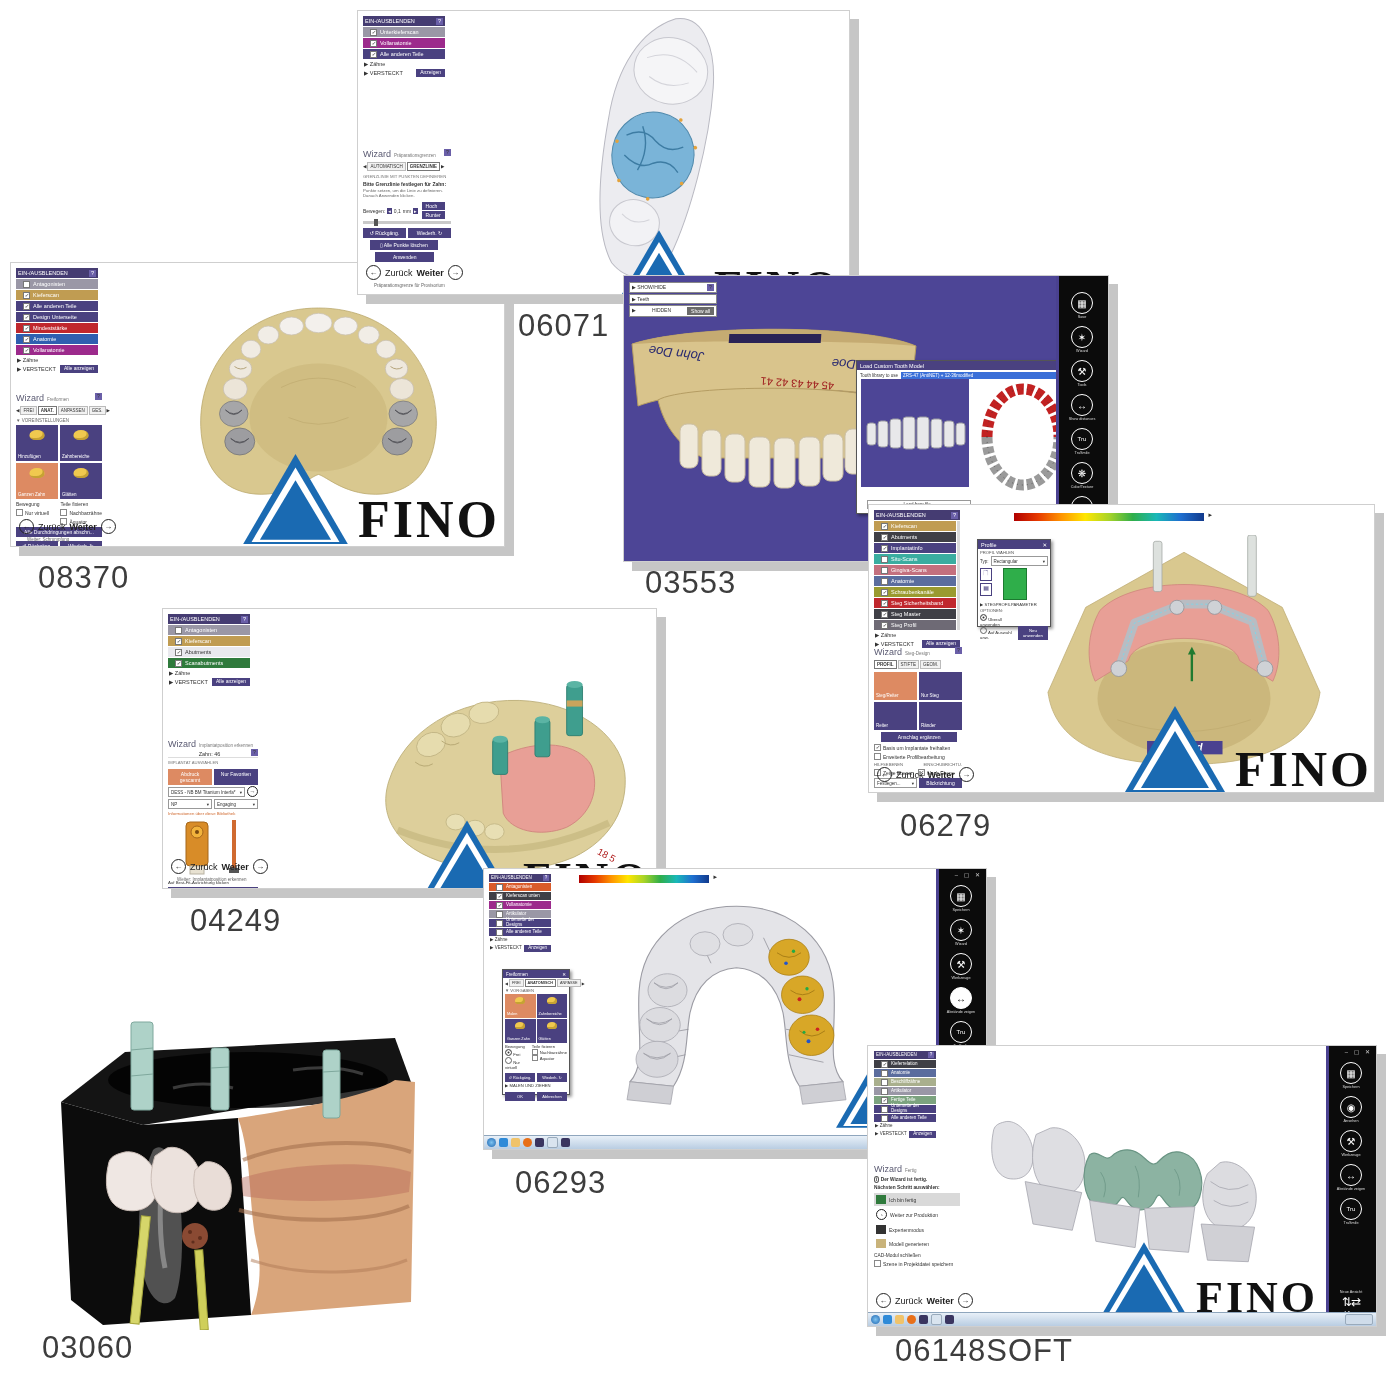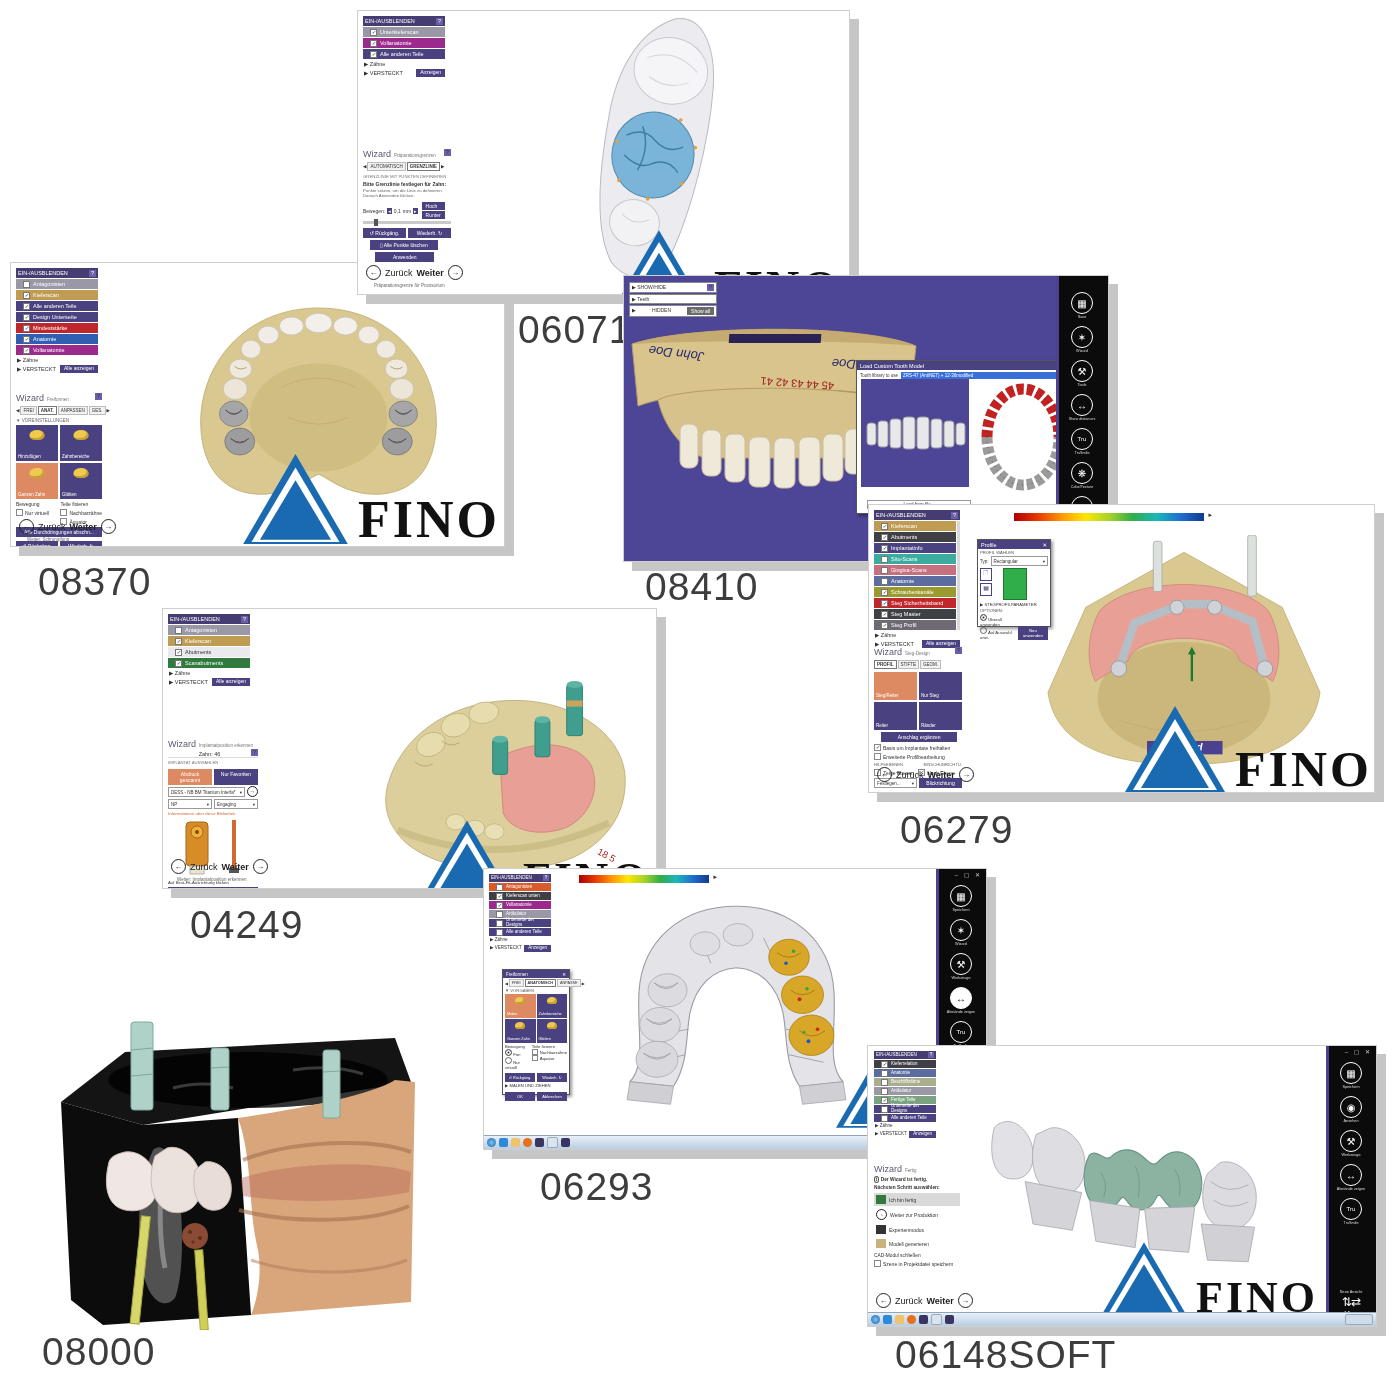--- a/index.html
+++ b/index.html
@@ -2,21 +2,21 @@
 <html><head>
 <meta charset="utf-8">
 <style>
   html,body{margin:0;padding:0;}
   body{width:1400px;height:1400px;position:relative;background:#fff;
        font-family:"Liberation Sans",sans-serif;color:#333;overflow:hidden;}
 
   
   .win{position:absolute;background:#fff;border:1px solid #cfcfcf;
        box-shadow:9px 9px 0 #c6c6c6;overflow:hidden;}
-  .cap{position:absolute;font-size:39px;color:#3d3d3d;letter-spacing:1px;}
+  .cap{position:absolute;font-size:31px;color:#3d3d3d;letter-spacing:1px;}
 
   
   .lp{position:absolute;font-size:5.5px;line-height:1.1;}
   .lph{background:#453c72;color:#fff;height:10px;display:flex;align-items:center;
        justify-content:space-between;padding:0 2px;font-size:5.5px;}
   .qbox{background:#6a5fa8;width:7px;height:7px;text-align:center;line-height:7px;}
   .lr{display:flex;align-items:center;gap:3px;height:10px;padding-left:7px;color:#fff;margin-top:1px;}
   .cb{width:5px;height:5px;background:#fff;border:1px solid #777;font-size:5px;
       line-height:5px;color:#222;text-align:center;flex:0 0 auto;}
   .lpl{color:#333;padding:2px 0 0 1px;display:flex;align-items:center;justify-content:space-between;}
@@ -413,21 +413,21 @@
     <div class="titem">
         <span class="ticon">❋</span>
         <span class="tlab">Color/Texture</span>
       </div>
     <div class="titem">
         <span class="ticon">◪</span>
         <span class="tlab">Cut view</span>
       </div>
   </div>
 </div>
-<div class="cap" style="left:645px;top:565px">08410</div>
+<div class="cap" style="left:645px;top:565px">03553</div>
 
 <div class="win" id="win79" style="left:868px;top:504px;width:505px;height:287px;z-index:4">
   <div class="rainbow" style="left:145px;top:8px;width:190px"></div>
   <div class="lp" style="left:5px;top:5px;width:86px">
     <div class="lph">
         <span>EIN-/AUSBLENDEN</span>
         <span class="qbox">?</span>
       </div>
     <div style="position:relative;padding-right:4px">
       <div style="position:absolute;right:0;top:0;bottom:0;width:3px;background:#d9d9d9"></div>
@@ -865,21 +865,21 @@
   <div class="taskbar">
     <span class="tbi" style="background:radial-gradient(circle,#7ec3f0,#1b63b0);border-radius:50%"></span>
     <span class="tbi" style="background:#2e8ad8"></span>
     <span class="tbi" style="background:#f0c36a"></span>
     <span class="tbi" style="background:#e8701a;border-radius:50%"></span>
     <span class="tbi" style="background:#3a3560"></span>
     <span class="tbi" style="background:#d9e4ef;border:1px solid #9ab"></span>
     <span class="tbi" style="background:#3a3560"></span>
   </div>
 </div>
-<div class="cap" style="left:540px;top:1165px">06293</div>
+<div class="cap" style="left:515px;top:1165px">06293</div>
 
 <svg style="position:absolute;left:43px;top:1010px;z-index:1" width="384" height="320" viewBox="0 0 384 320">
   <polygon points="18,92 82,42 352,28 368,72 100,115" fill="#141414"></polygon>
   <ellipse cx="205" cy="70" rx="140" ry="28" fill="#000" opacity="0.8"></ellipse>
   <path d="M250 60 q40 -6 70 4 M130 78 q30 -8 60 0" stroke="#3a3a3a" fill="none" stroke-width="3"></path>
   <polygon points="18,92 100,115 195,108 208,305 60,315 28,290" fill="#0c0c0c"></polygon>
   <path d="M110 140 C96 170 92 220 100 262 C106 292 122 300 132 288 C142 262 140 200 134 168 C130 148 120 130 110 140 Z" fill="#8a8a8a" opacity="0.55"></path>
   <path d="M120 160 C116 190 116 230 122 258" stroke="#bdbdbd" stroke-width="5" fill="none" opacity="0.5"></path>
   <path d="M195 108 C210 150 205 200 215 240 C220 270 212 295 208 305 L368 292 L372 72 L352 70 C330 85 250 100 195 108 Z" fill="#d9a57b"></path>
   <path d="M200 150 C250 130 330 128 368 142 M196 200 C250 215 330 212 366 196" stroke="#a5714e" stroke-width="4" fill="none" opacity="0.6"></path>
@@ -899,21 +899,21 @@
     <path d="M112 146 C104 170 108 196 128 202 C148 206 160 192 158 170 C156 148 138 134 124 138 Z" fill="#ece2dd" stroke="#cbbdb6"></path>
     <path d="M152 160 C148 180 154 198 168 200 C182 202 190 190 188 174 C186 158 172 150 162 152 Z" fill="#e9ddd7" stroke="#cbbdb6"></path>
   </g>
   <circle cx="152" cy="226" r="13" fill="#8a4a33"></circle>
   <circle cx="147" cy="222" r="2" fill="#5f2e1d"></circle>
     <circle cx="157" cy="228" r="2" fill="#5f2e1d"></circle>
     <circle cx="150" cy="232" r="1.6" fill="#5f2e1d"></circle>
   <rect x="98" y="206" width="9" height="108" fill="#d6d66a" stroke="#a8a83e" transform="rotate(6 100 210)"></rect>
   <rect x="152" y="240" width="8" height="80" fill="#cfcf5a" stroke="#a8a83e" transform="rotate(-4 156 244)"></rect>
 </svg>
-<div class="cap" style="left:42px;top:1330px">08000</div>
+<div class="cap" style="left:42px;top:1330px">03060</div>
 
 <div class="win" id="win148" style="left:867px;top:1045px;width:508px;height:280px;z-index:7">
   <div class="lp" style="left:6px;top:5px;width:62px;font-size:4.5px">
     <div class="lph" style="height:8px;font-size:4.5px">
         <span>EIN-/AUSBLENDEN</span>
         <span class="qbox" style="width:6px;height:6px;line-height:6px">?</span>
       </div>
     <div class="lr c-dark" style="height:8px">
         <i class="cb">✓</i>
         <span>Kieferrelation</span>

